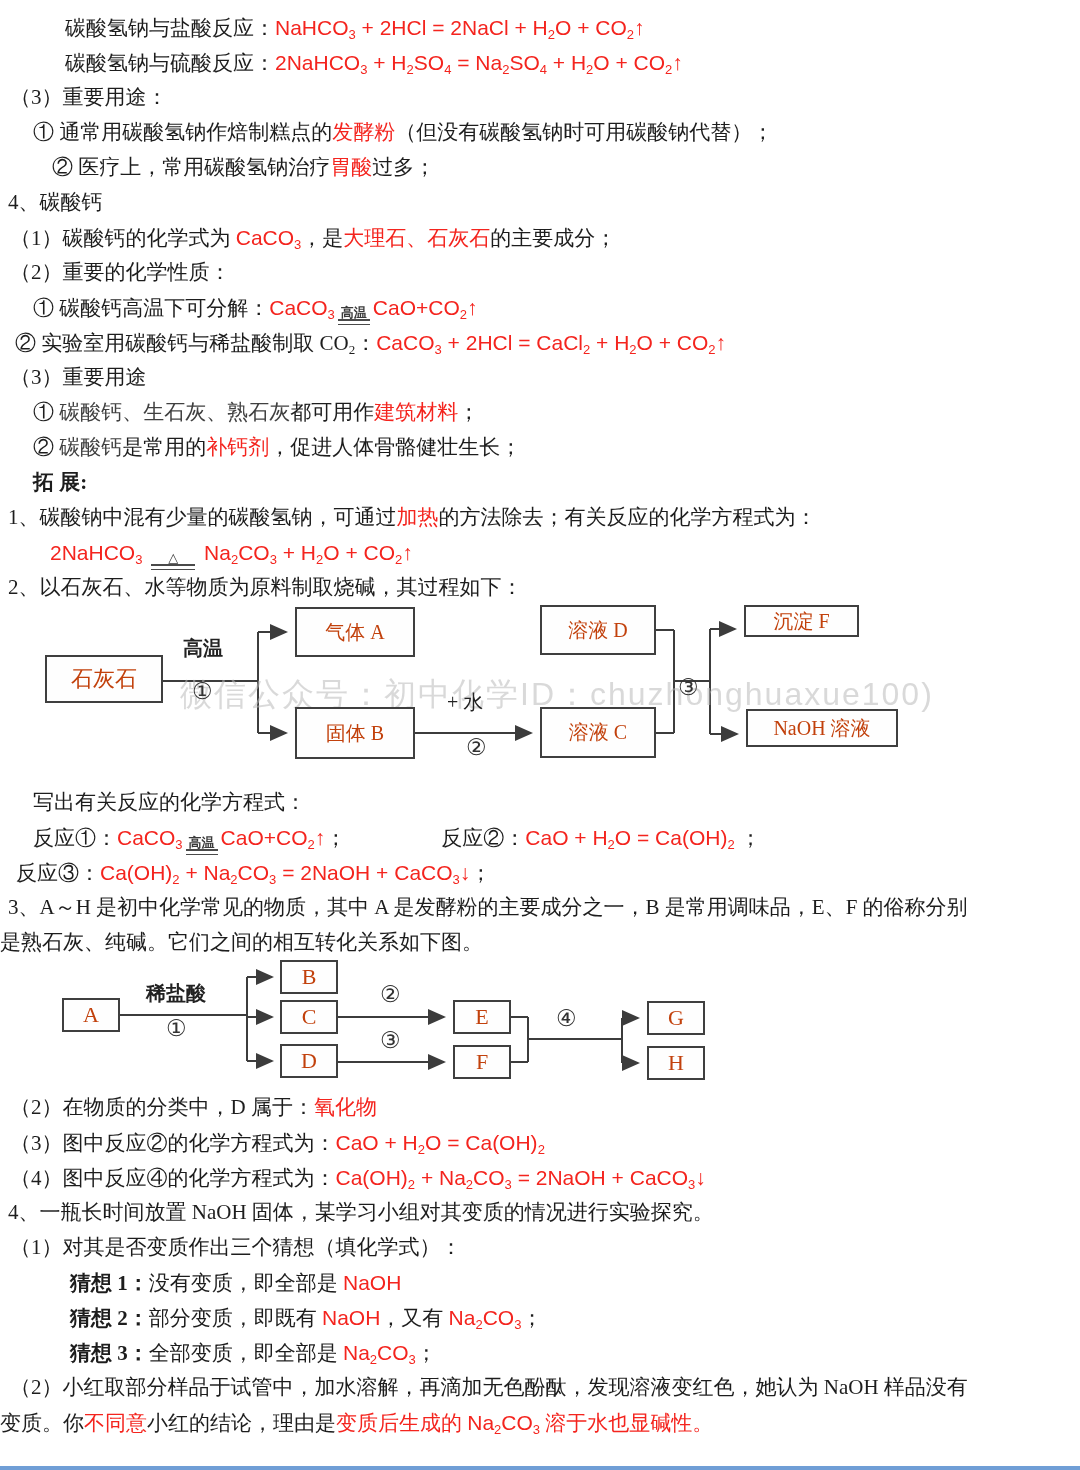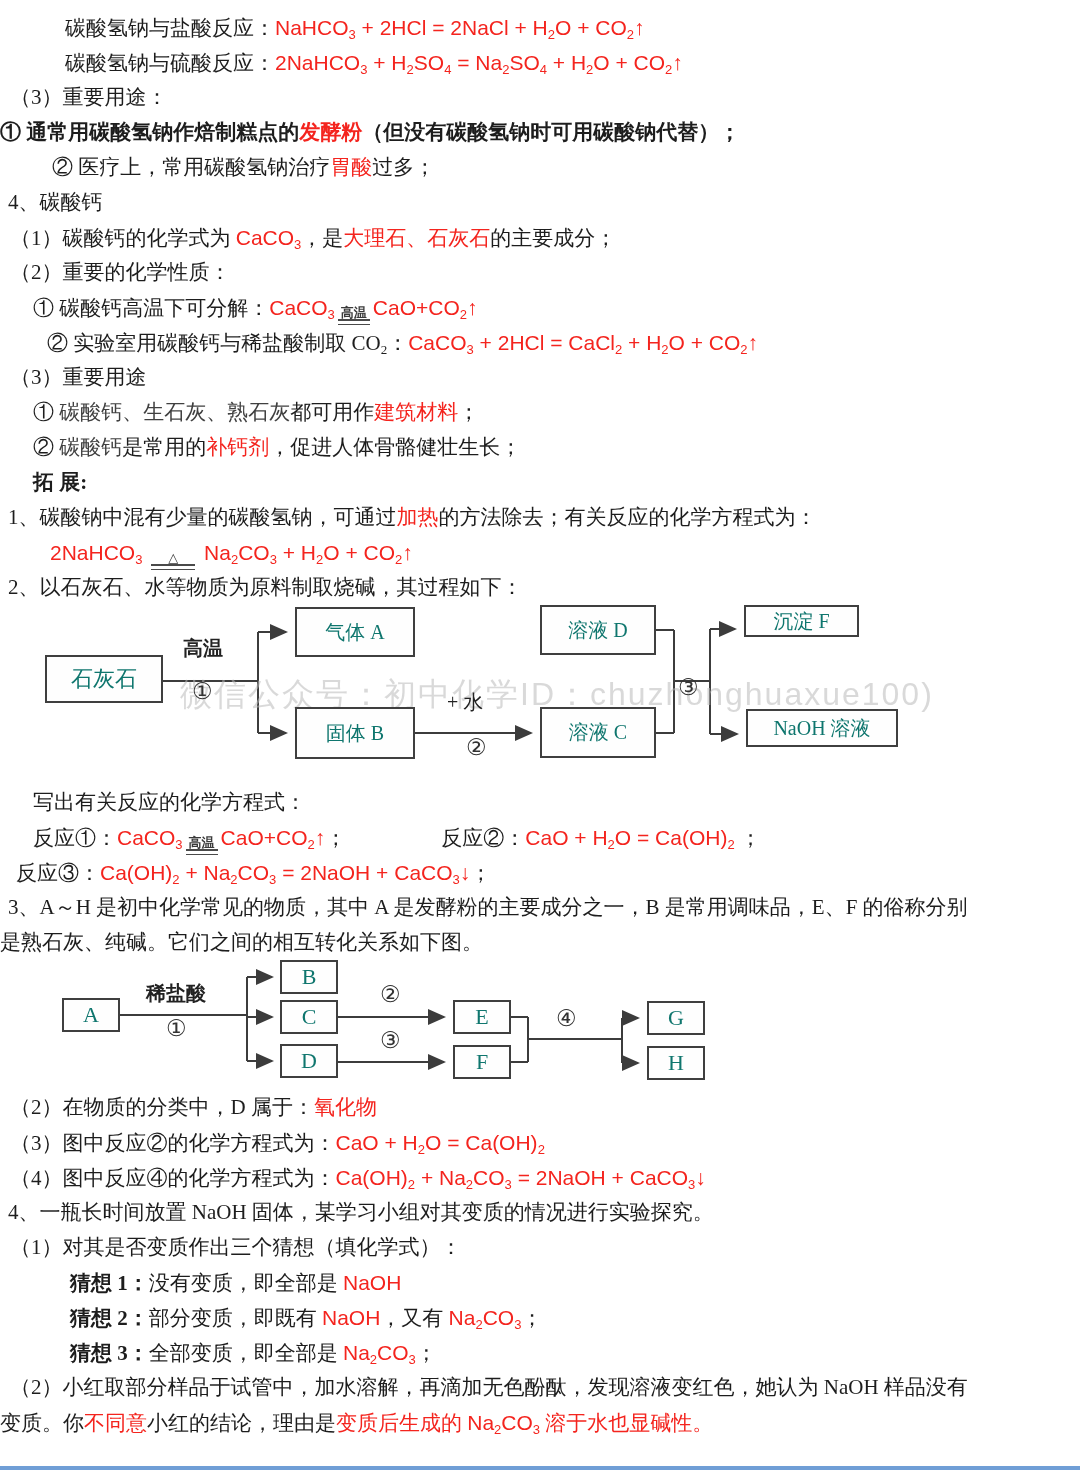--- a/index.html
+++ b/index.html
@@ -14,44 +14,44 @@
   .bold{font-weight:700;}
   .sp{display:inline-block;height:1px;}
   .cond{display:inline-block;vertical-align:-2px;margin:0 3px;min-width:32px;}
   .cond .ct{display:block;text-align:center;font-size:13px;line-height:12px;color:#3a3a3a;
             font-weight:700;letter-spacing:0;}
   .cond .cl{display:block;height:3px;border-top:2px solid #4a4a4a;border-bottom:1px solid #4a4a4a;}
   .cond.wide{min-width:44px;}
   .diagram{position:relative;width:1080px;}
   .diagram svg{position:absolute;left:0;top:0;}
   .node{position:absolute;border:2px solid #3f3f3f;background:#fefefe;box-sizing:border-box;
-        display:flex;align-items:center;justify-content:center;font-size:20px;color:#0f766e;}
+        display:flex;align-items:center;justify-content:center;font-size:20px;color:#c2410c;}
   .node.letter{font-size:22px;}
   .dlabel{position:absolute;font-size:20px;line-height:22px;color:#222;}
   .dlabel.bold{font-weight:700;}
   .circ{font-size:23px;color:#333;}
   .watermark{position:absolute;font-size:32px;letter-spacing:2px;color:rgba(186,186,186,0.55);
              font-family:"Liberation Sans","DejaVu Sans",sans-serif;white-space:nowrap;}
   .bottom-rule{position:absolute;left:0;right:0;bottom:0;height:4px;background:#6f9ed6;}
 </style>
 </head>
 <body>
 
 <div class="page">
   <div class="doc">
       <div class="line" style="margin-left: 65px;"><span class="">碳酸氢钠与盐酸反应：</span><span class="r f">NaHCO<sub>3</sub> + 2HCl = 2NaCl + H<sub>2</sub>O + CO<sub>2</sub>↑</span></div>
       <div class="line" style="margin-left: 65px;"><span class="">碳酸氢钠与硫酸反应：</span><span class="r f">2NaHCO<sub>3</sub> + H<sub>2</sub>SO<sub>4</sub> = Na<sub>2</sub>SO<sub>4</sub> + H<sub>2</sub>O + CO<sub>2</sub>↑</span></div>
       <div class="line" style="margin-left: 10px;"><span class="">（3）重要用途：</span></div>
-      <div class="line" style=" font-weight: bold;"><span class="">① 通常用碳酸氢钠作焙制糕点的</span><span class="r">发酵粉</span><span class="">（但没有碳酸氢钠时可用碳酸钠代替）；</span></div>
+      <div class="line" style="margin-left: 33px;"><span class="">① 通常用碳酸氢钠作焙制糕点的</span><span class="r">发酵粉</span><span class="">（但没有碳酸氢钠时可用碳酸钠代替）；</span></div>
       <div class="line" style="margin-left: 52px;"><span class="">② 医疗上，常用碳酸氢钠治疗</span><span class="r">胃酸</span><span class="">过多；</span></div>
       <div class="line" style="margin-left: 8px;"><span class="">4、碳酸钙</span></div>
       <div class="line" style="margin-left: 10px;"><span class="">（1）碳酸钙的化学式为 </span><span class="r f">CaCO<sub>3</sub></span><span class="">，是</span><span class="r">大理石、石灰石</span><span class="">的主要成分；</span></div>
       <div class="line" style="margin-left: 10px;"><span class="">（2）重要的化学性质：</span></div>
       <div class="line" style="margin-left: 33px;"><span class="">① 碳酸钙高温下可分解：</span><span class="r f">CaCO<sub>3</sub></span><span class="cond"><span class="ct">高温</span><span class="cl"></span></span><span class="r f">CaO+CO<sub>2</sub>↑</span></div>
-      <div class="line" style="margin-left: 47px;"><span class="">② 实验室用碳酸钙与稀盐酸制取 </span><span class="">CO<sub>2</sub></span><span class="">：</span><span class="r f">CaCO<sub>3</sub> + 2HCl = CaCl<sub>2</sub> + H<sub>2</sub>O + CO<sub>2</sub>↑</span></div>
+      <div class="line" style="margin-left: 15px;"><span class="">② 实验室用碳酸钙与稀盐酸制取 </span><span class="">CO<sub>2</sub></span><span class="">：</span><span class="r f">CaCO<sub>3</sub> + 2HCl = CaCl<sub>2</sub> + H<sub>2</sub>O + CO<sub>2</sub>↑</span></div>
       <div class="line" style="margin-left: 10px;"><span class="">（3）重要用途</span></div>
       <div class="line" style="margin-left: 33px;"><span class="">① </span><span class="b">碳酸钙、生石灰、熟石灰</span><span class="">都可用作</span><span class="r">建筑材料</span><span class="">；</span></div>
       <div class="line" style="margin-left: 33px;"><span class="">② </span><span class="b">碳酸钙</span><span class="">是常用的</span><span class="r">补钙剂</span><span class="">，促进人体骨骼健壮生长；</span></div>
       <div class="line" style="margin-left: 33px;"><span class="bold">拓 展:</span></div>
       <div class="line" style="margin-left: 8px;"><span class="">1、碳酸钠中混有少量的碳酸氢钠，可通过</span><span class="r">加热</span><span class="">的方法除去；有关反应的化学方程式为：</span></div>
       <div class="line" style="margin-left: 50px;"><span class="r f">2NaHCO<sub>3</sub> </span><span class="cond wide"><span class="ct">△</span><span class="cl"></span></span><span class="r f"> Na<sub>2</sub>CO<sub>3</sub> + H<sub>2</sub>O + CO<sub>2</sub>↑</span></div>
       <div class="line" style="margin-left: 8px;"><span class="">2、以石灰石、水等物质为原料制取烧碱，其过程如下：</span></div>
       <div class="diagram" id="flowchart1" style="height:180px">
     <svg width="1080" height="180">
       <defs>

